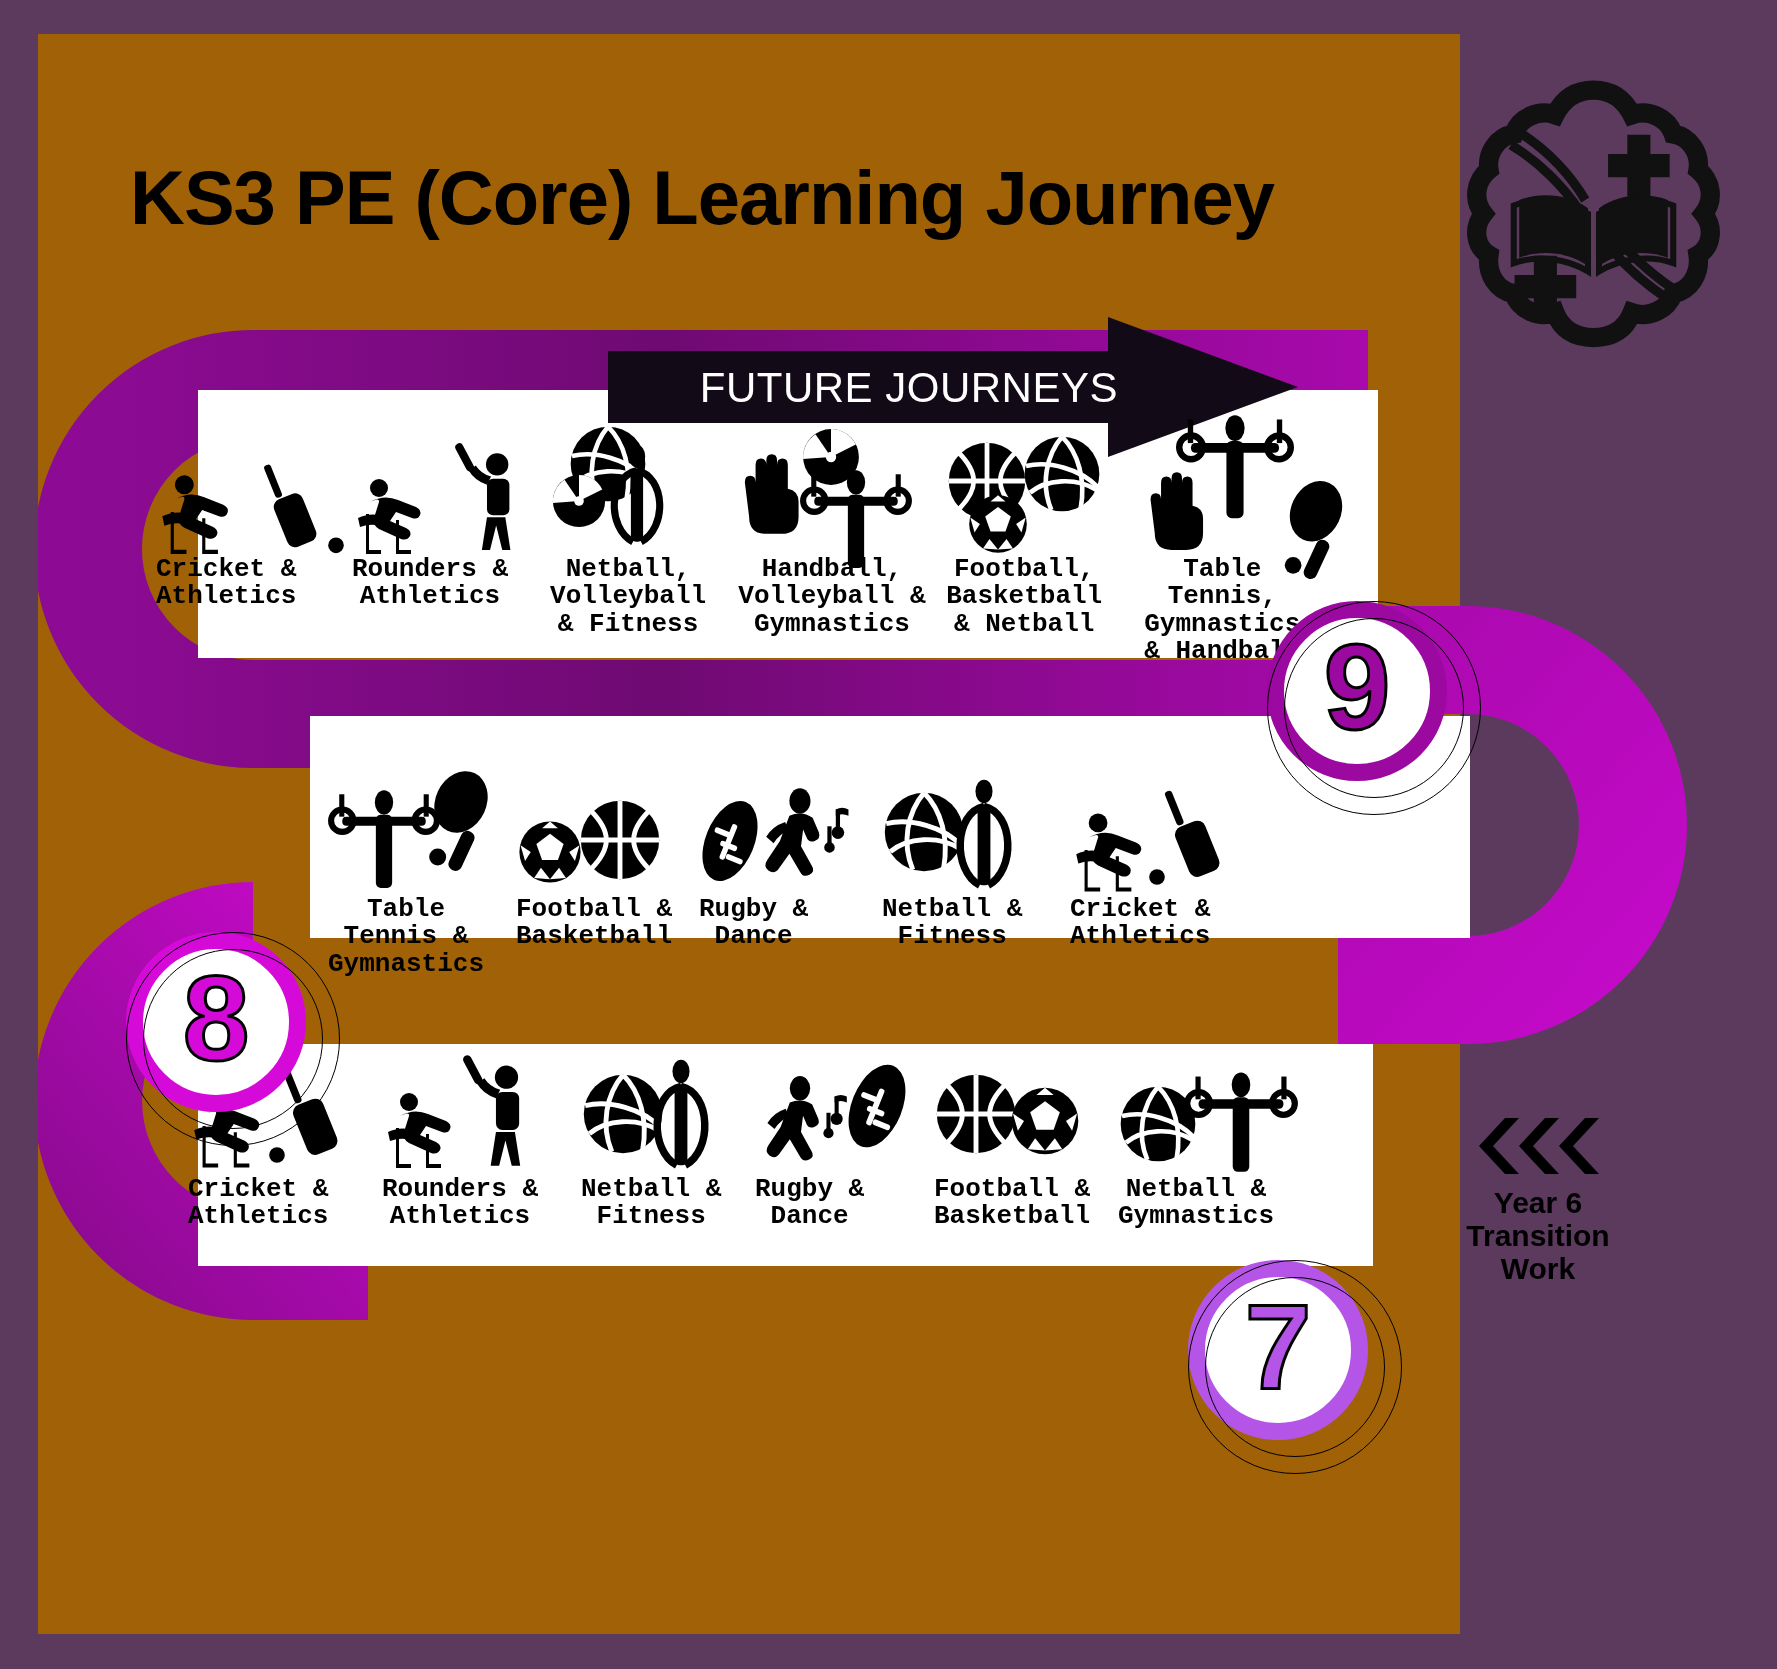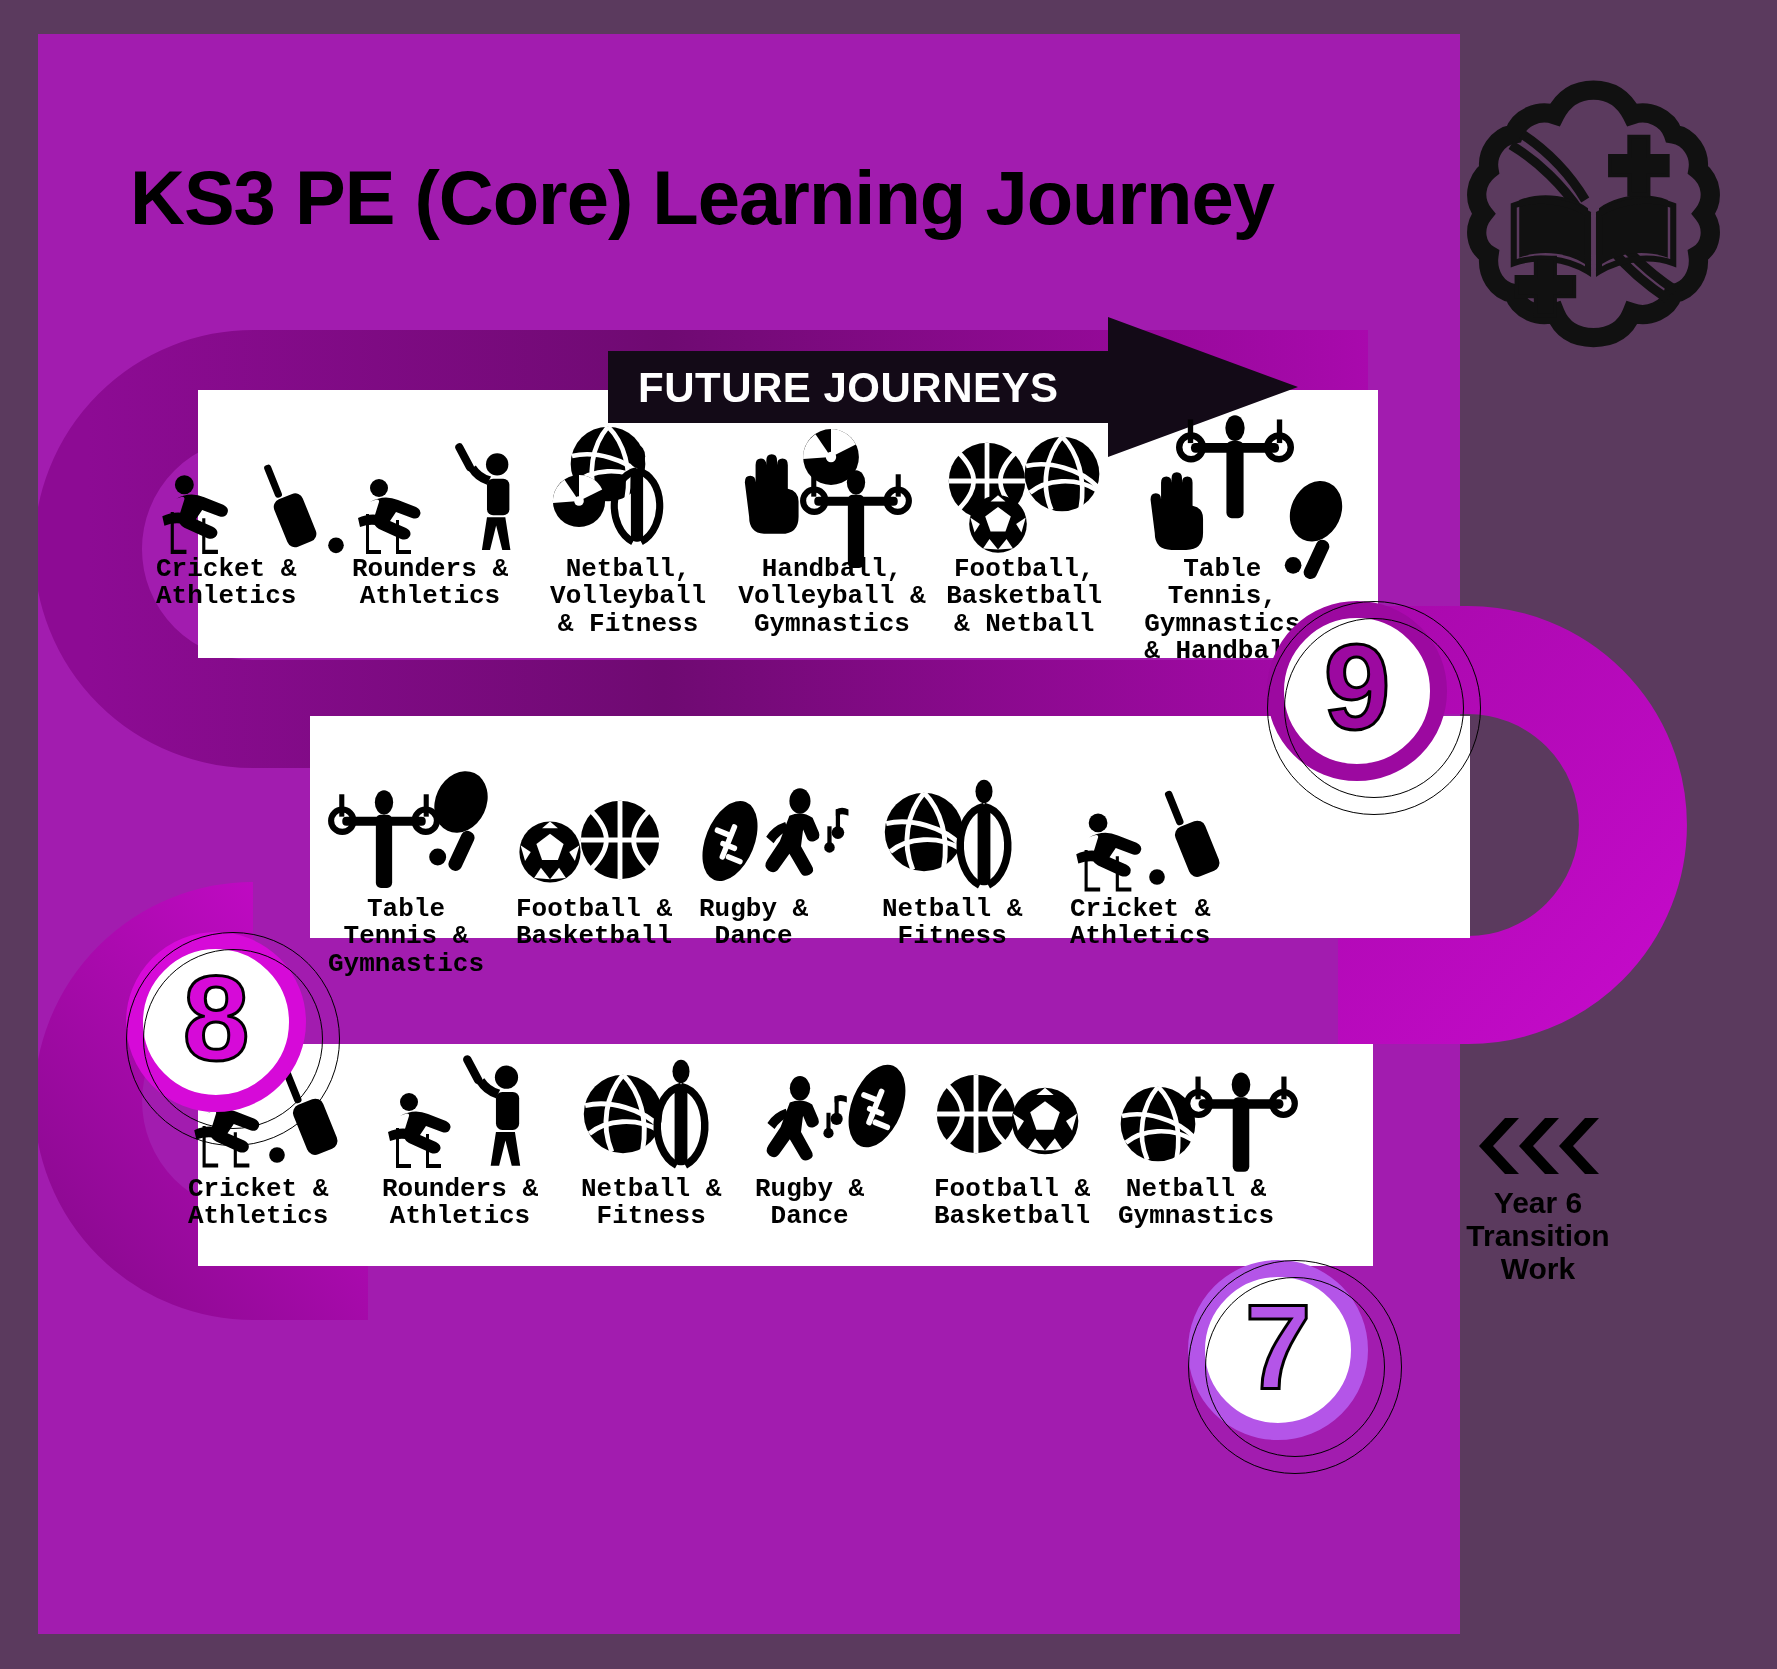--- a/index.html
+++ b/index.html
@@ -10,21 +10,21 @@
     overflow: hidden;
   }
   #frame {
     position: absolute; inset: 0;
     background: #5b3a5e;
   }
   #page {
     position: absolute;
     left: 38px; top: 34px;
     width: 1422px; height: 1600px;
-    background: #a21caf;
+    background: #a16207;
   }
 
   
   #title {
     position: absolute;
     left: 92px; top: 120px;
     font-size: 76px;
     font-weight: bold;
     letter-spacing: -1px;
     color: #000;
@@ -47,23 +47,23 @@
   
   #future-arrow {
     position: absolute;
     left: 570px; top: 283px;
     width: 690px; height: 140px;
   }
   #future-arrow-label {
     position: absolute;
     left: 600px; top: 330px;
     width: 480px;
-    text-align: left;
+    text-align: right;
     color: #fff;
-    font-weight: bold;
+    font-weight: normal;
     font-size: 42px;
     letter-spacing: 0.5px;
   }
 
   
   .row {
     position: absolute;
     display: flex;
     align-items: flex-start;
   }

